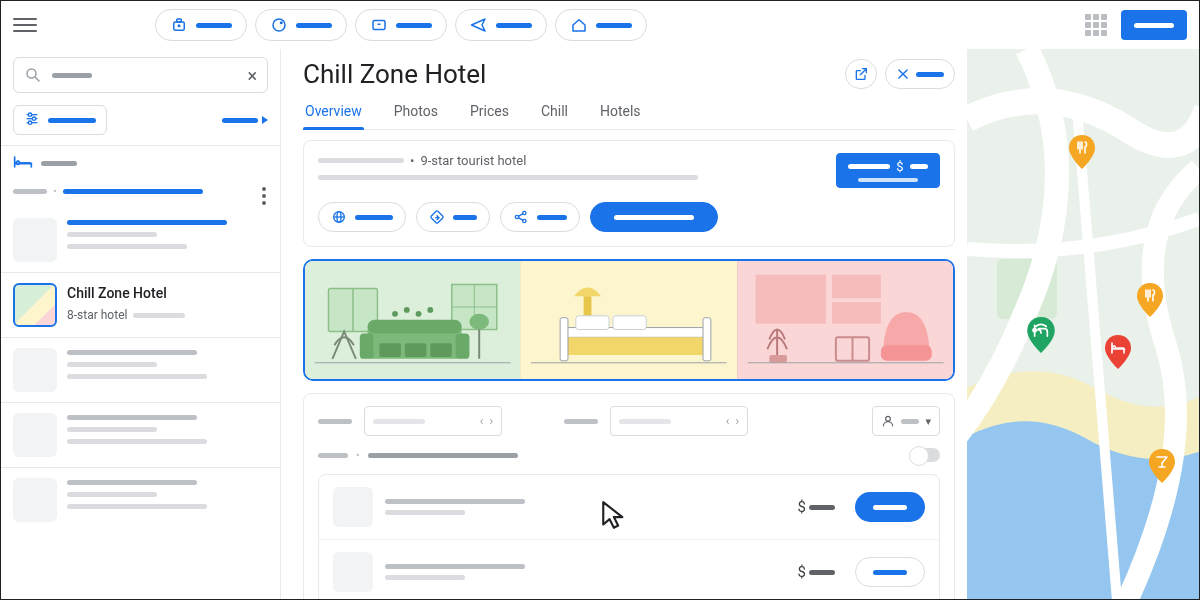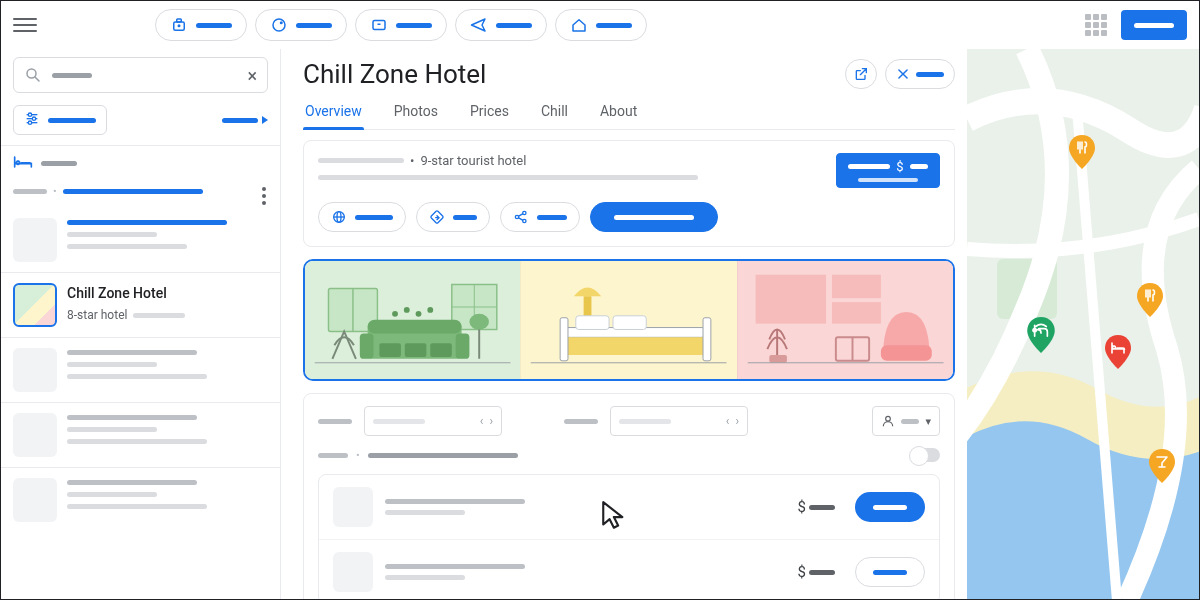--- a/index.html
+++ b/index.html
@@ -352,21 +352,21 @@
           <span class="sk"></span>
         </div>
       </div>
     </div>
 
     <div class="tabs">
       <div class="tab active">Overview</div>
       <div class="tab">Photos</div>
       <div class="tab">Prices</div>
       <div class="tab">Chill</div>
-      <div class="tab">About</div>
+      <div class="tab">Hotels</div>
     </div>
 
     <div class="info-card">
       <div class="info-top">
         <div class="info-lines">
           <div class="info-line1">
             <span class="info-skel-a"></span>
             <span class="bullet">•</span>
             <span>9-star tourist hotel</span>
           </div>

